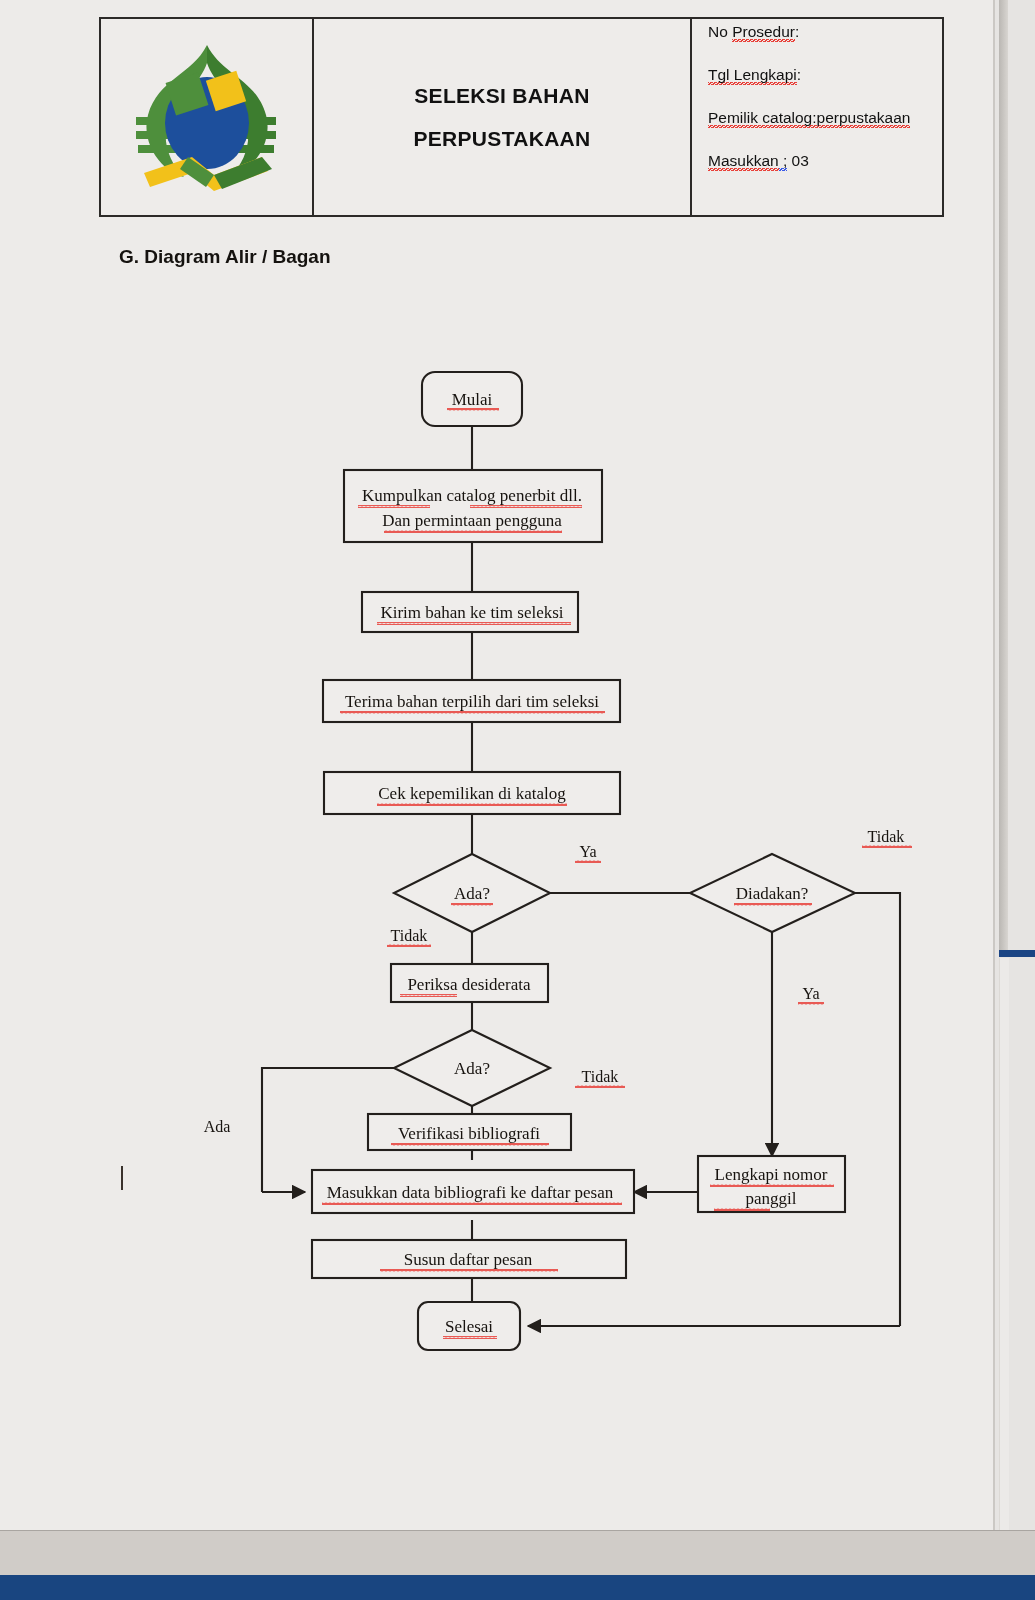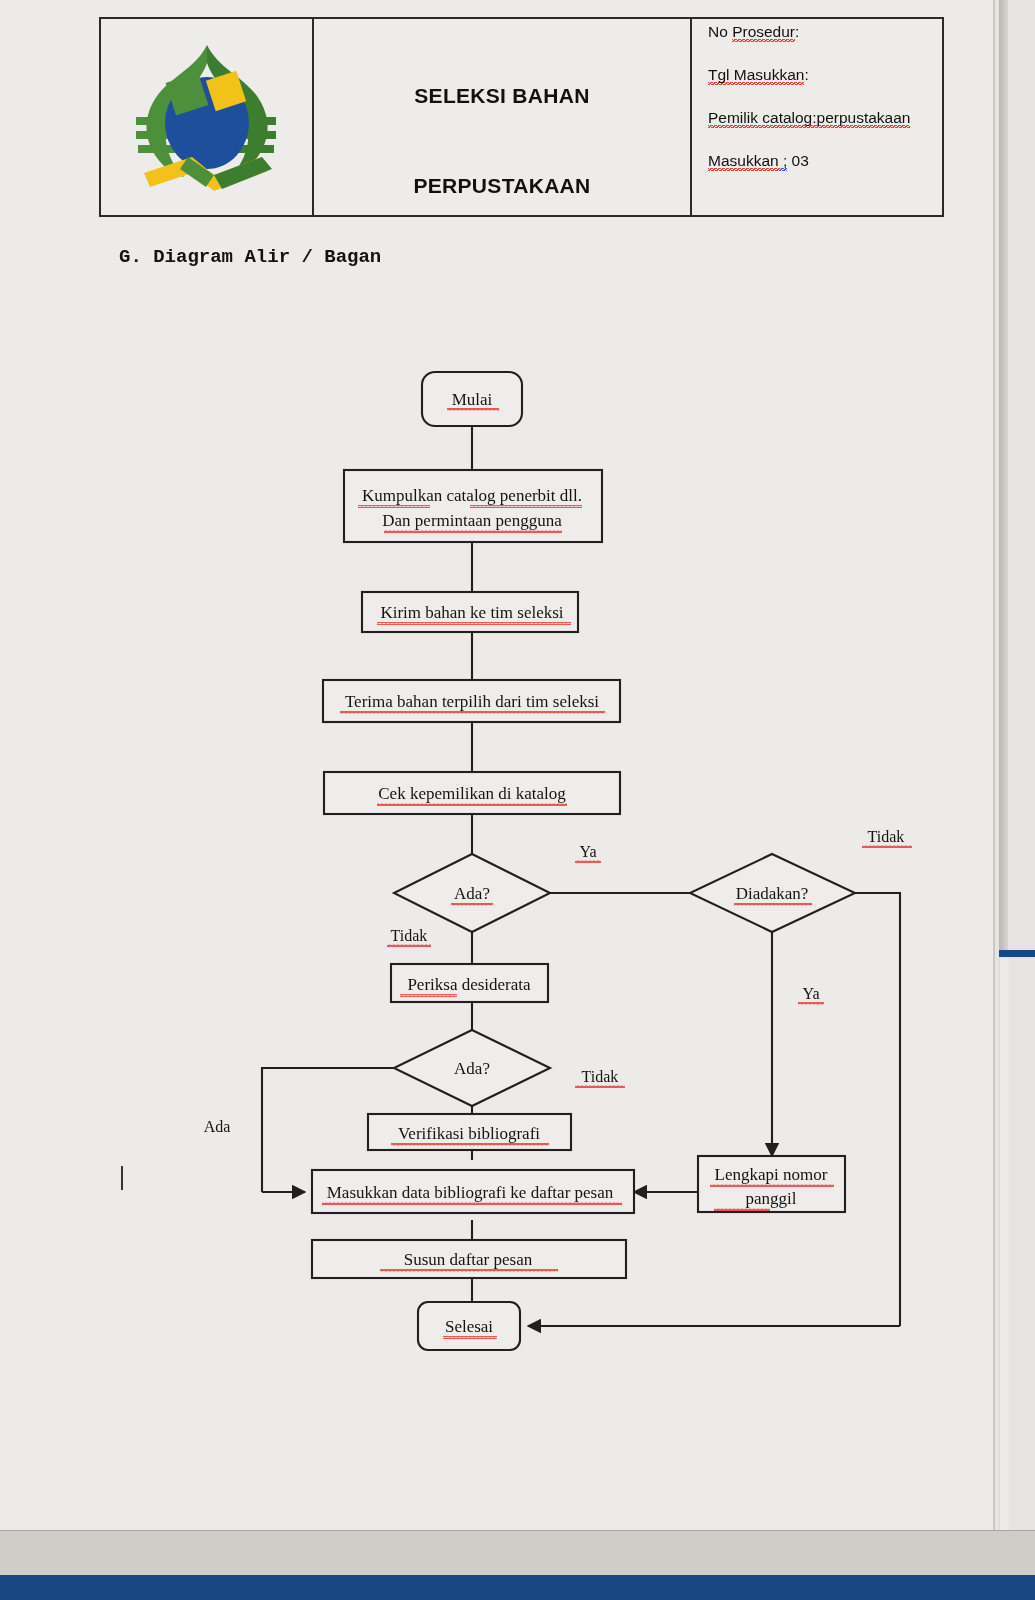--- a/index.html
+++ b/index.html
@@ -54,40 +54,40 @@
     display:flex;
     background:#eeecea;
   }
   .hcell{box-sizing:border-box;position:relative;}
   #cell-logo{width:213px;border-right:2px solid #2c2a28;display:flex;align-items:center;justify-content:center;}
   #cell-title{width:378px;border-right:2px solid #2c2a28;display:flex;flex-direction:column;
               align-items:center;justify-content:center;gap:19px;}
   #cell-meta{flex:1;padding:4px 0 0 16px;}
   .title-line{
     font-family:"Liberation Sans", sans-serif;
-    font-weight:bold;font-size:21px;color:#111;letter-spacing:.3px;margin-top:47px;
+    font-weight:bold;font-size:21px;color:#111;letter-spacing:.3px;
   }
   .meta-line{
     font-family:"Liberation Sans", sans-serif;
     font-size:15.5px;color:#111;margin-bottom:25px;white-space:nowrap;
   }
   .sp{ 
     background-image:repeating-linear-gradient(135deg,#e8413a 0 1px,transparent 1px 2px,#e8413a 2px 3px,transparent 3px 4px);
     background-position:0 100%;background-size:4px 3px;background-repeat:repeat-x;
     padding-bottom:2px;
   }
   .spb{ 
     background-image:repeating-linear-gradient(135deg,#3a5ae8 0 1px,transparent 1px 2px,#3a5ae8 2px 3px,transparent 3px 4px);
     background-position:0 100%;background-size:4px 3px;background-repeat:repeat-x;
     padding-bottom:2px;
   }
   
   #section-heading{
     position:absolute;left:119px;top:246px;
-    font-family:Liberation Mono, monospace;
+    font-family:Liberation Sans, sans-serif;
     font-weight:bold;font-size:19px;color:#15120f;
   }
   
   #flow{position:absolute;left:0px;top:330px;width:994px;height:1070px;}
   #flow text{font-family:"Liberation Serif", serif;fill:#17130f;}
   .nlabel{font-size:17px;}
   .blabel{font-size:16px;}
   .caret{
     position:absolute;left:121px;top:1166px;width:2px;height:24px;background:#3a322c;
   }
@@ -127,21 +127,21 @@
       </svg>
     </div>
 
     <div class="hcell" id="cell-title">
       <div class="title-line">SELEKSI BAHAN</div>
       <div class="title-line">PERPUSTAKAAN</div>
     </div>
 
     <div class="hcell" id="cell-meta">
       <div class="meta-line">No&nbsp;<span class="sp">Prosedur</span>:</div>
-      <div class="meta-line"><span class="sp">Tgl Masukkan</span>:</div>
+      <div class="meta-line"><span class="sp">Tgl Lengkapi</span>:</div>
       <div class="meta-line"><span class="sp">Pemilik catalog:perpustakaan</span></div>
       <div class="meta-line"><span class="sp">Masukkan</span><span class="spb">&nbsp;;</span>&nbsp;03</div>
     </div>
 
   </div>
 
   <div id="section-heading">G. Diagram Alir / Bagan</div>
 
   <div class="caret"></div>
 

